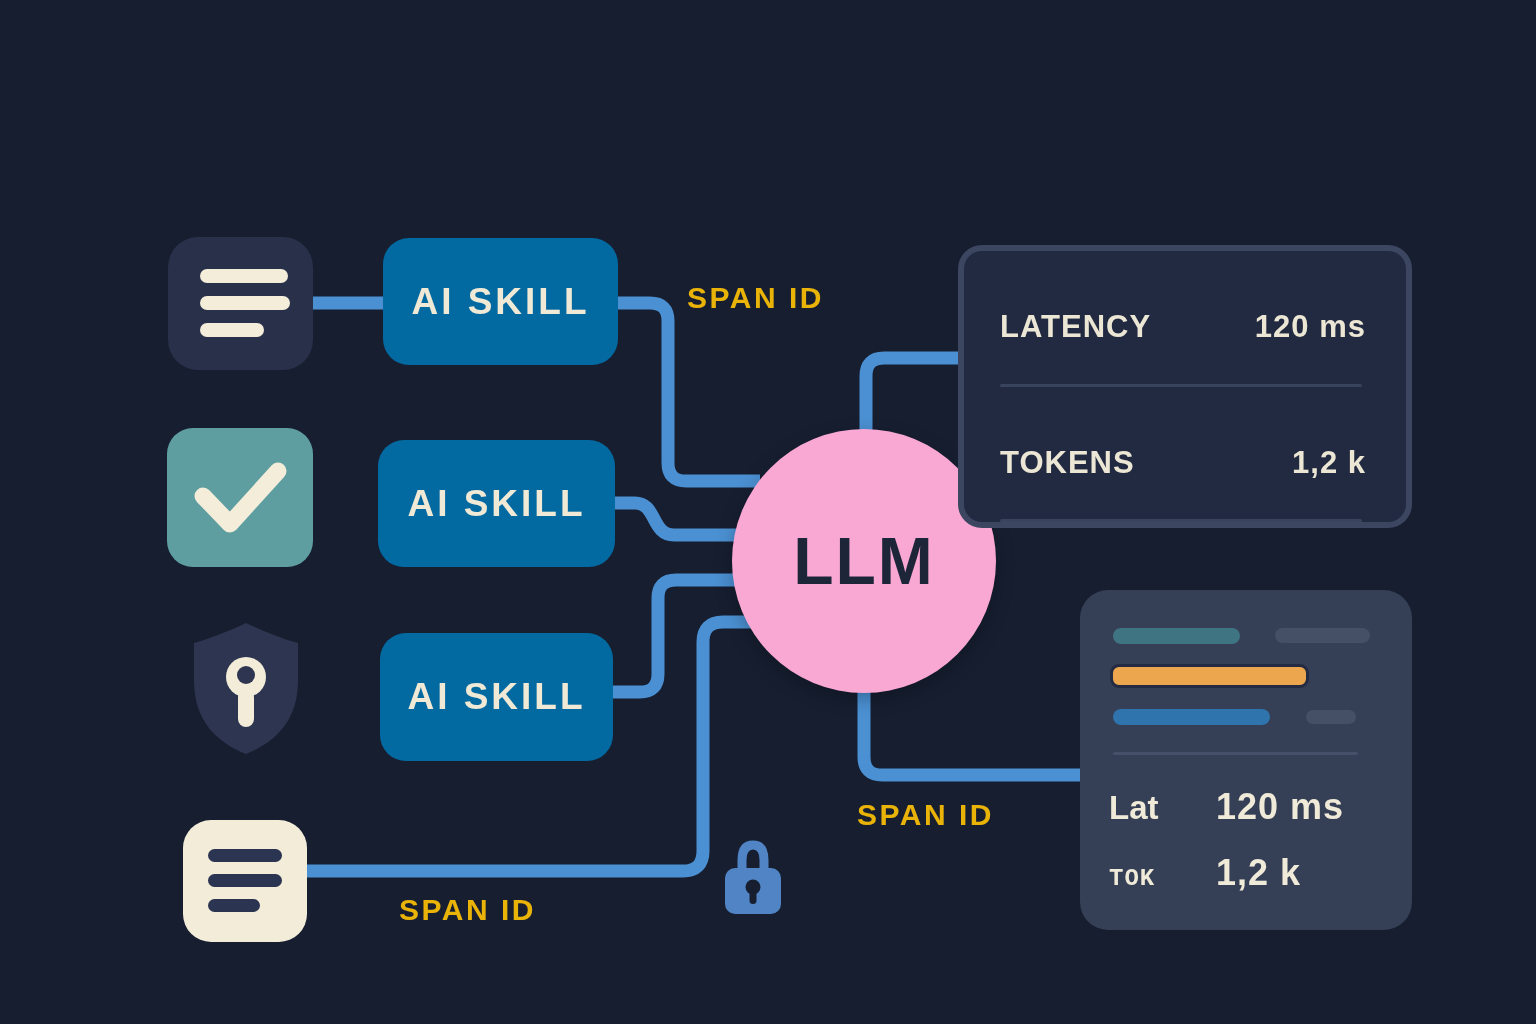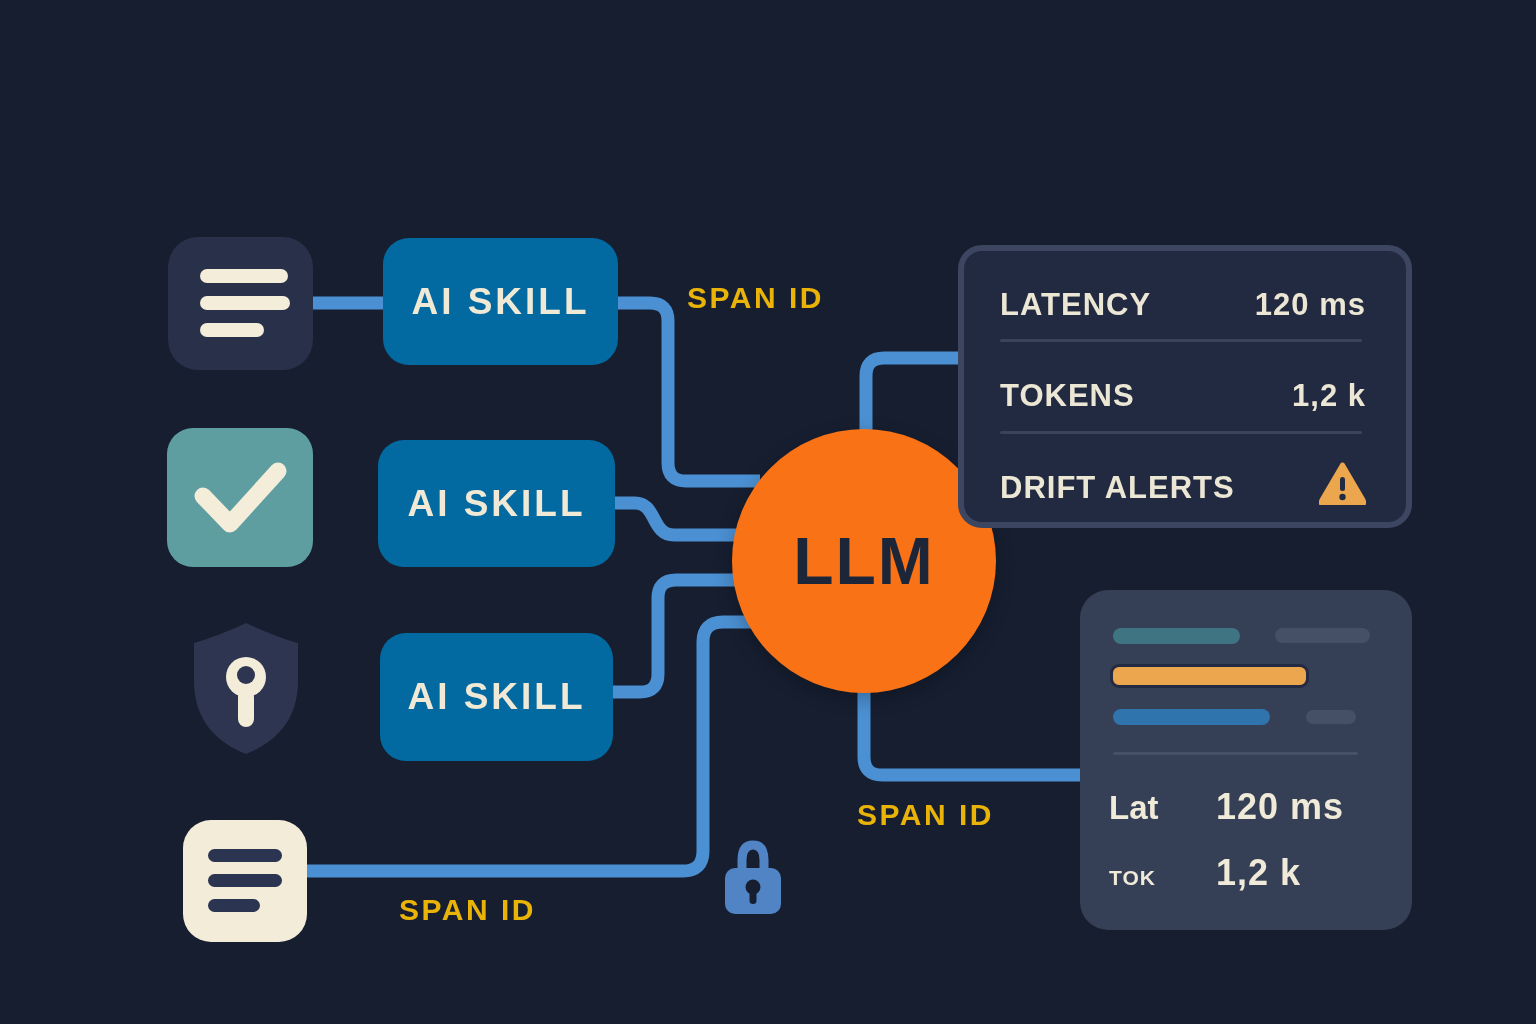--- a/index.html
+++ b/index.html
@@ -42,21 +42,21 @@
     display:flex;align-items:center;justify-content:center;
     color:#efe9d6;font-size:37px;font-weight:700;letter-spacing:3px;
   }
   #skill-1{left:383px;top:238px;width:235px;height:127px;}
   #skill-2{left:378px;top:440px;width:237px;height:127px;}
   #skill-3{left:380px;top:633px;width:233px;height:128px;}
 
   
   #llm-circle{
     left:732px;top:429px;width:264px;height:264px;border-radius:50%;
-    background:#f97316;display:flex;align-items:center;justify-content:center;
+    background:#f9a8d4;display:flex;align-items:center;justify-content:center;
     color:#1d2539;font-size:66px;font-weight:700;letter-spacing:2px;
     box-shadow:0 6px 18px rgba(0,0,0,0.25);
   }
 
   
   .span-label{
     color:#eab308;font-size:30px;font-weight:700;letter-spacing:2.5px;white-space:nowrap;
   }
   #span-top{left:687px;top:281px;}
   #span-bottom-center{left:857px;top:798px;}
@@ -84,21 +84,21 @@
   #bar-1a{left:33px;top:38px;}
   #bar-1b{left:195px;top:38px;height:15px;}
   #bar-2 {left:33px;top:77px;height:18px;border:3px solid #232b42;box-sizing:content-box;margin:-3px;}
   #bar-3a{left:33px;top:119px;}
   #bar-3b{left:226px;top:120px;height:14px;}
   #mini-div{position:absolute;left:33px;top:162px;width:245px;height:3px;background:#465068;border-radius:2px;}
   .mini-row{position:absolute;left:29px;display:flex;align-items:baseline;color:#f0ead8;white-space:nowrap;}
   .mini-row .mini-label{width:107px;font-weight:700;}
   .mini-row .mini-value{font-size:36px;font-weight:700;letter-spacing:1px;}
   #mini-row-1{top:196px;} #mini-row-1 .mini-label{font-size:33px;}
-  #mini-row-2{top:262px;} #mini-row-2 .mini-label{font-size:21px;letter-spacing:1px;}
+  #mini-row-2{top:262px;} #mini-row-2 .mini-label{font-size:24px;letter-spacing:1px;font-family:Liberation Mono, monospace;}
 
   #lock{left:722px;top:836px;width:62px;height:82px;}
 </style>
 </head>
 <body>
 
 <div id="stage">
 
   <svg id="wires" class="abs" viewBox="0 0 1536 1024" xmlns="http://www.w3.org/2000/svg">
     <path d="M 313 303 H 383"></path>
@@ -158,30 +158,20 @@
     <div class="m-row">
       <span>LATENCY</span>
       <span>120 ms</span>
     </div>
     <div class="m-div"></div>
     <div class="m-row">
       <span>TOKENS</span>
       <span>1,2 k</span>
     </div>
     <div class="m-div"></div>
-    <div class="m-row">
-      <span>DRIFT ALERTS</span>
-      <span>
-        <svg width="47" height="43" viewBox="0 0 47 43" xmlns="http://www.w3.org/2000/svg">
-          <path d="M 23.5 3 L 44 38 Q 46.5 43 40.5 43 H 6.5 Q 0.5 43 3 38 Z" fill="#eca74e" stroke="#eca74e" stroke-width="5" stroke-linejoin="round"></path>
-          <rect x="21" y="15" width="5" height="14" rx="2.5" fill="#232b42"></rect>
-          <circle cx="23.5" cy="35" r="3.2" fill="#232b42"></circle>
-        </svg>
-      </span>
-    </div>
   </div>
 
   <div id="mini-panel" class="abs">
     <div id="bar-1a" class="bar" style="width: 127px; background: rgb(63, 116, 130);"></div>
     <div id="bar-1b" class="bar" style="width: 95px; background: rgb(69, 79, 102);"></div>
     <div id="bar-2" class="bar" style="width: 193px; background: rgb(236, 167, 78);"></div>
     <div id="bar-3a" class="bar" style="width: 157px; background: rgb(47, 116, 173);"></div>
     <div id="bar-3b" class="bar" style="width: 50px; background: rgb(69, 79, 102);"></div>
     <div id="mini-div"></div>
     <div id="mini-row-1" class="mini-row">

